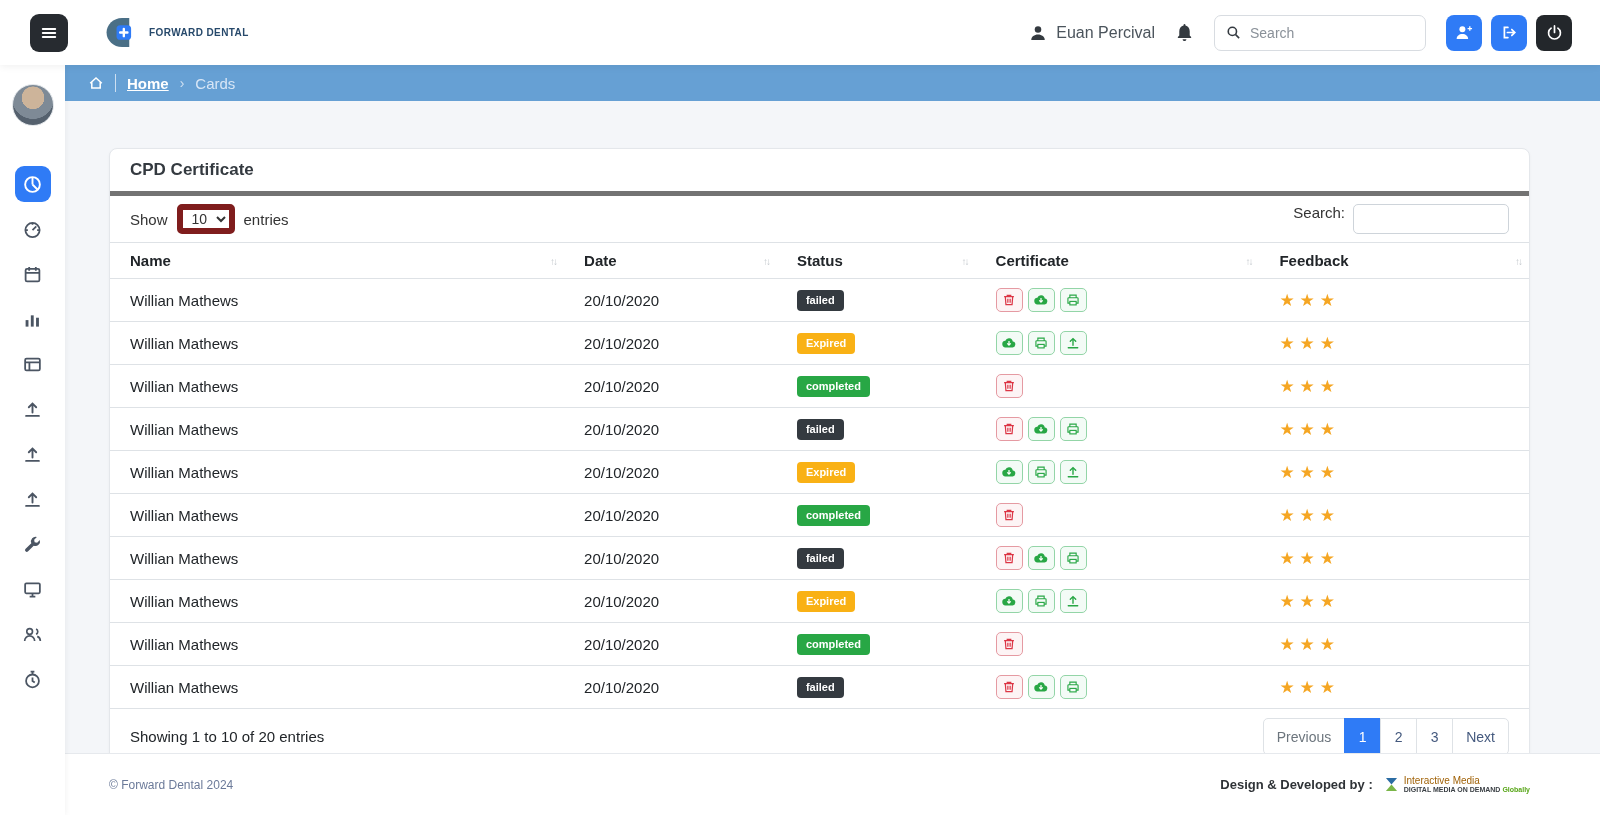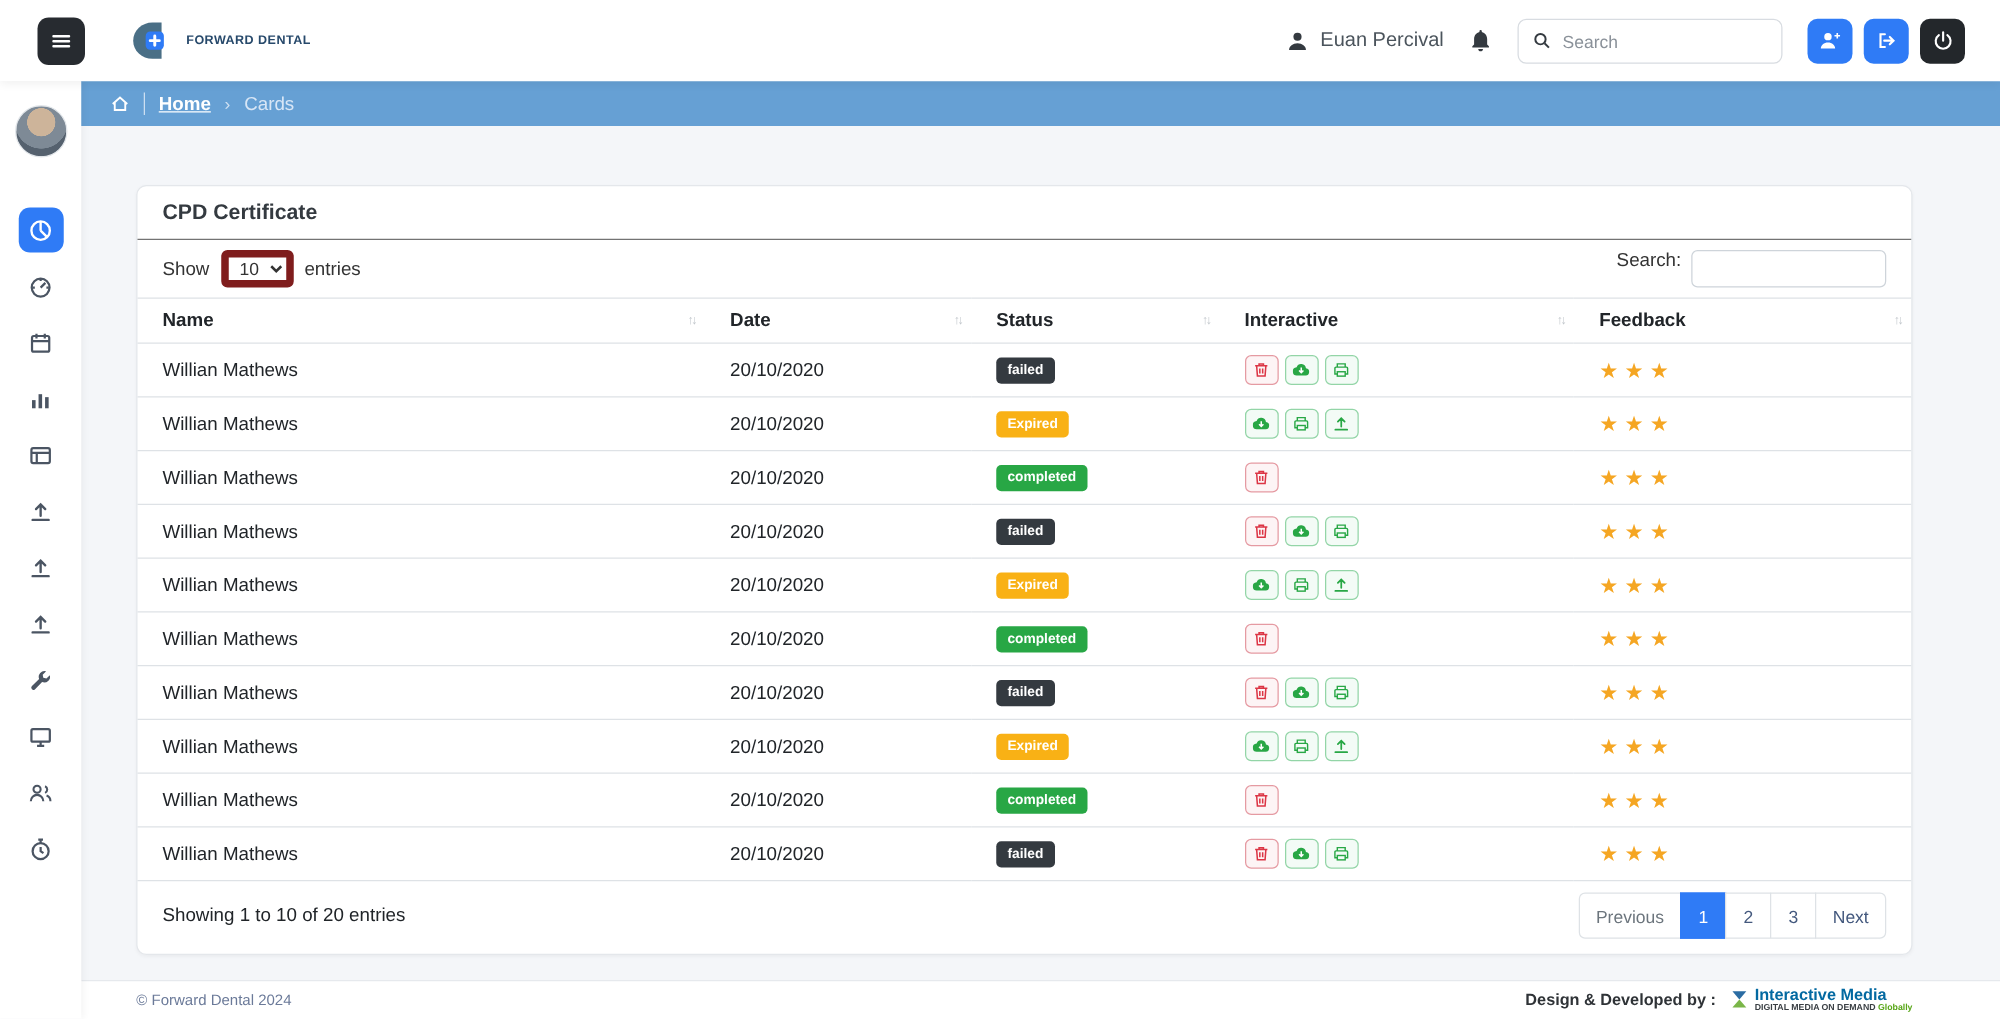--- a/index.html
+++ b/index.html
@@ -72,21 +72,21 @@
   }
   .side-item.active { background:#2f7bf6; color:#fff; }
   .side-item svg { width:19px; height:19px; }
 
   
   .content { position:absolute; top:101px; left:65px; right:0; bottom:45px; }
   .card {
     background:#fff; border:1px solid #e4e7eb; border-radius:8px;
     margin:47px 70px 0 44px; box-shadow:0 1px 3px rgba(0,0,0,.04);
   }
-  .card-header { padding:11px 20px; border-bottom:1px solid #737373; }
+  .card-header { padding:11px 20px; border-bottom:5px solid #737373; }
   .card-header h2 { font-size:17px; font-weight:600; color:#343a40; line-height:20px; }
   .card-controls {
     display:flex; justify-content:space-between; align-items:center;
     padding:8px 20px; font-size:15px; color:#333;
   }
   .show-entries { display:flex; align-items:center; gap:9px; }
   .show-entries select {
     height:30px; border:6px solid #7f1d1d; border-radius:5px; padding:0 5px; font-size:14px;
     color:#333; background:#fff; font-family:"Liberation Sans", sans-serif;
   }
@@ -134,30 +134,30 @@
     min-width:37px; height:37px; padding:0 13px; display:flex; align-items:center; justify-content:center;
     border:1px solid #dee2e6; background:#fff; color:#44597e; font-size:14px; cursor:pointer; margin-left:-1px;
     font-family:"Liberation Sans", sans-serif;
   }
   .page-btn.prev { border-radius:5px 0 0 5px; color:#6c757d; margin-left:0; }
   .page-btn.next { border-radius:0 5px 5px 0; }
   .page-btn.active { background:#2f7bf6; border-color:#2f7bf6; color:#fff; }
 
   
   .page-footer {
-    position:fixed; left:65px; right:0; bottom:0; height:31px; background:#fff;
+    position:fixed; left:65px; right:0; bottom:0; height:62px; background:#fff;
     border-top:1px solid #e6e9ed; display:flex; align-items:center; justify-content:space-between;
     padding:0 70px 0 44px; z-index:10;gap:16px;
   }
   .copyright { color:#6b7a99; font-size:12px; }
   .dev-credit { display:flex; align-items:center; gap:12px; color:#2f3337; font-size:13px; font-weight:600; }
   .im-logo { display:flex; align-items:center; gap:6px; cursor:pointer; }
   .im-logo svg { width:13px; height:15px; }
   .im-text { display:flex; flex-direction:column; line-height:1.1; }
-  .im-name { font-size:13px; color:#0369a1; font-weight:700; }
+  .im-name { font-size:10px; color:#a16207; font-weight:400; }
   .im-tag { font-size:7px; font-weight:bold; color:#3a3f44; }
   .im-globally { color:#58a618; }
 </style>
 </head>
 <body>
 
 <header class="topbar">
   <button class="hamburger-btn">
     <span class="icon">
       <svg viewBox="0 0 16 16" fill="none" stroke="currentColor" stroke-width="1.8" stroke-linecap="round">
@@ -358,21 +358,21 @@
         <label>Search:</label>
         <input style="">
       </div>
     </div>
     <table>
       <thead id="table-head">
           <tr>
             <th><span class="th-label">Name</span><span class="sort">↑↓</span></th>
             <th><span class="th-label">Date</span><span class="sort">↑↓</span></th>
             <th><span class="th-label">Status</span><span class="sort">↑↓</span></th>
-            <th><span class="th-label">Interactive</span><span class="sort">↑↓</span></th>
+            <th><span class="th-label">Certificate</span><span class="sort">↑↓</span></th>
             <th><span class="th-label">Feedback</span><span class="sort">↑↓</span></th>
           </tr>
         </thead>
       <tbody id="table-body">
           <tr>
             <td>Willian Mathews</td>
             <td>20/10/2020</td>
             <td><span class="badge" style="background: rgb(52, 58, 64);">failed</span></td>
             <td>
               <div class="actions">

